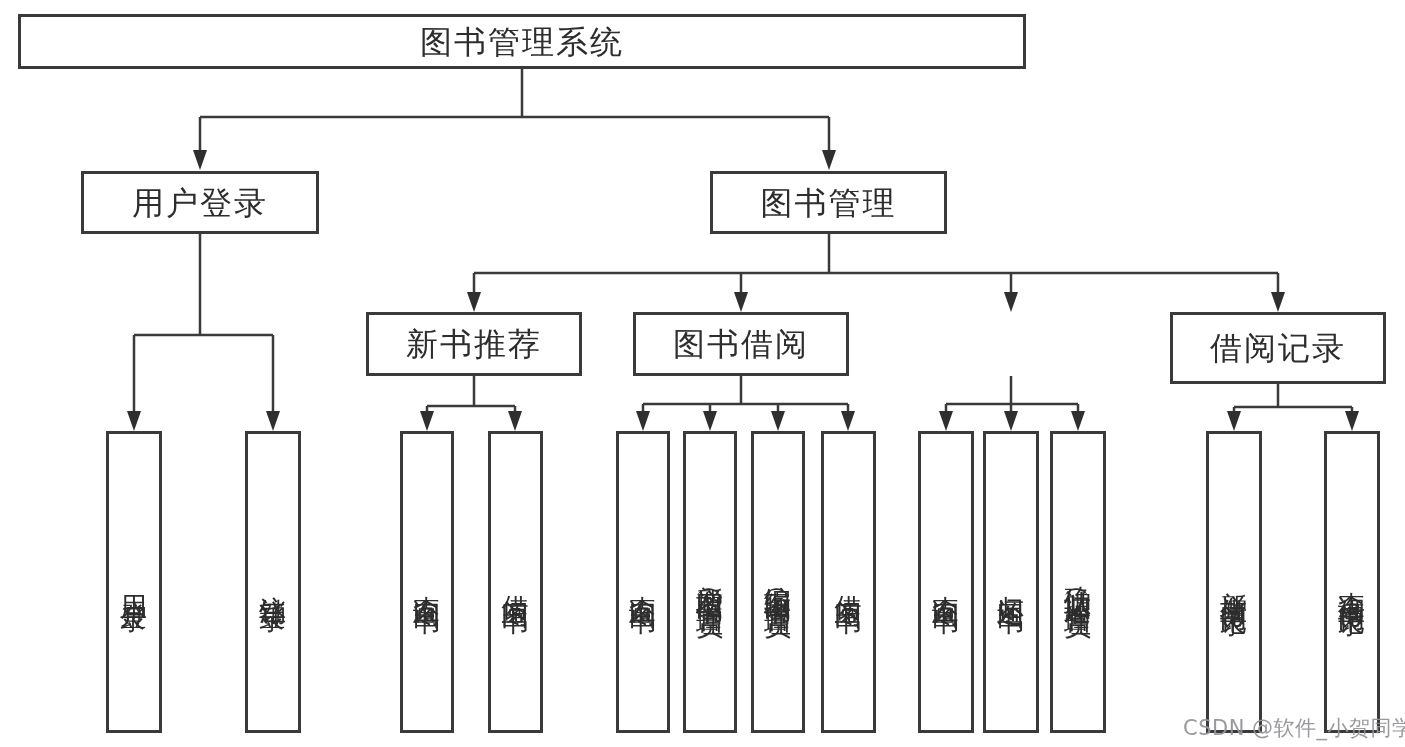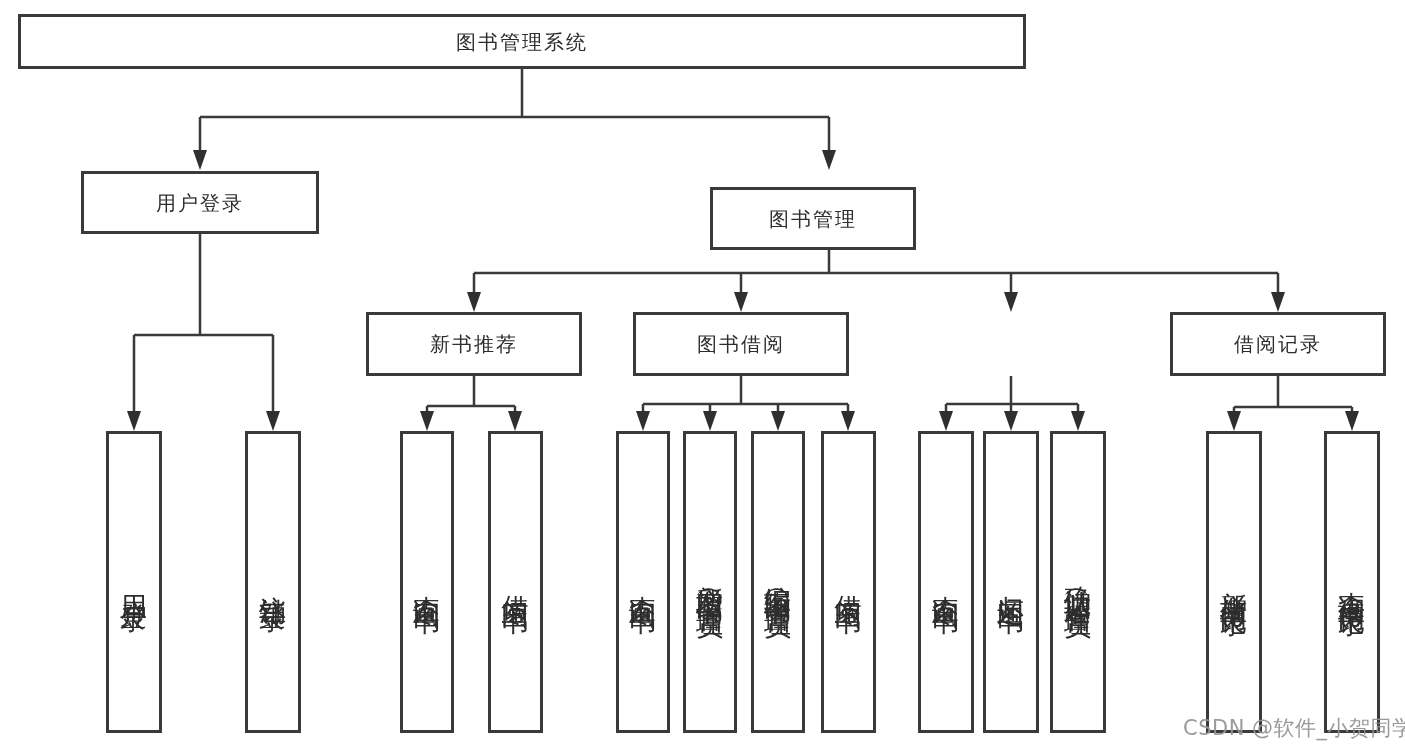--- a/index.html
+++ b/index.html
@@ -13,21 +13,21 @@
   #connectors{position:absolute;left:0;top:0;z-index:0;}
   #connectors path.line{fill:none;stroke:#3a3a3a;stroke-width:2.5;}
   #connectors path.arrow{fill:#2f2f2f;stroke:none;}
   .box{
     position:absolute;box-sizing:border-box;
     background:#ffffff;border:3px solid #3a3a3a;
     display:flex;align-items:center;justify-content:center;
     z-index:1;color:#2d2d2d;
   }
   .hbox .label{
-    font-size:20px;letter-spacing:2px;line-height:1;white-space:nowrap;
+    font-size:32px;letter-spacing:2px;line-height:1;white-space:nowrap;
   }
   .vbox .label{
     writing-mode:vertical-rl;text-orientation:mixed;
     font-size:27px;letter-spacing:4px;line-height:1;white-space:nowrap;
   }
   .watermark{
     position:absolute;z-index:2;
     font-size:21px;letter-spacing:0.5px;white-space:nowrap;
     color:rgba(148,148,153,0.95);
   }
@@ -87,31 +87,31 @@
     </g>
   </svg>
 
   <div class="box hbox" style="left:18px;top:14px;width:1008px;height:55px">
     <span class="label">图书管理系统</span>
   </div>
 
   <div class="box hbox" style="left:81px;top:171px;width:238px;height:63px">
     <span class="label">用户登录</span>
   </div>
-  <div class="box hbox" style="left:710px;top:187px;width:206px;height:63px">
+  <div class="box hbox" style="left:710px;top:171px;width:237px;height:63px">
     <span class="label">图书管理</span>
   </div>
 
   <div class="box hbox" style="left:366px;top:312px;width:216px;height:64px">
     <span class="label">新书推荐</span>
   </div>
   <div class="box hbox" style="left:633px;top:312px;width:216px;height:64px">
     <span class="label">图书借阅</span>
   </div>
-  <div class="box hbox" style="left:1170px;top:312px;width:216px;height:64px">
+  <div class="box hbox" style="left:1170px;top:312px;width:216px;height:72px">
     <span class="label">借阅记录</span>
   </div>
 
   <div class="box vbox" style="left:106px;top:431px;width:56px;height:302px">
     <span class="label">用户登录</span>
   </div>
   <div class="box vbox" style="left:245px;top:431px;width:56px;height:302px">
     <span class="label">注销登录</span>
   </div>
 

